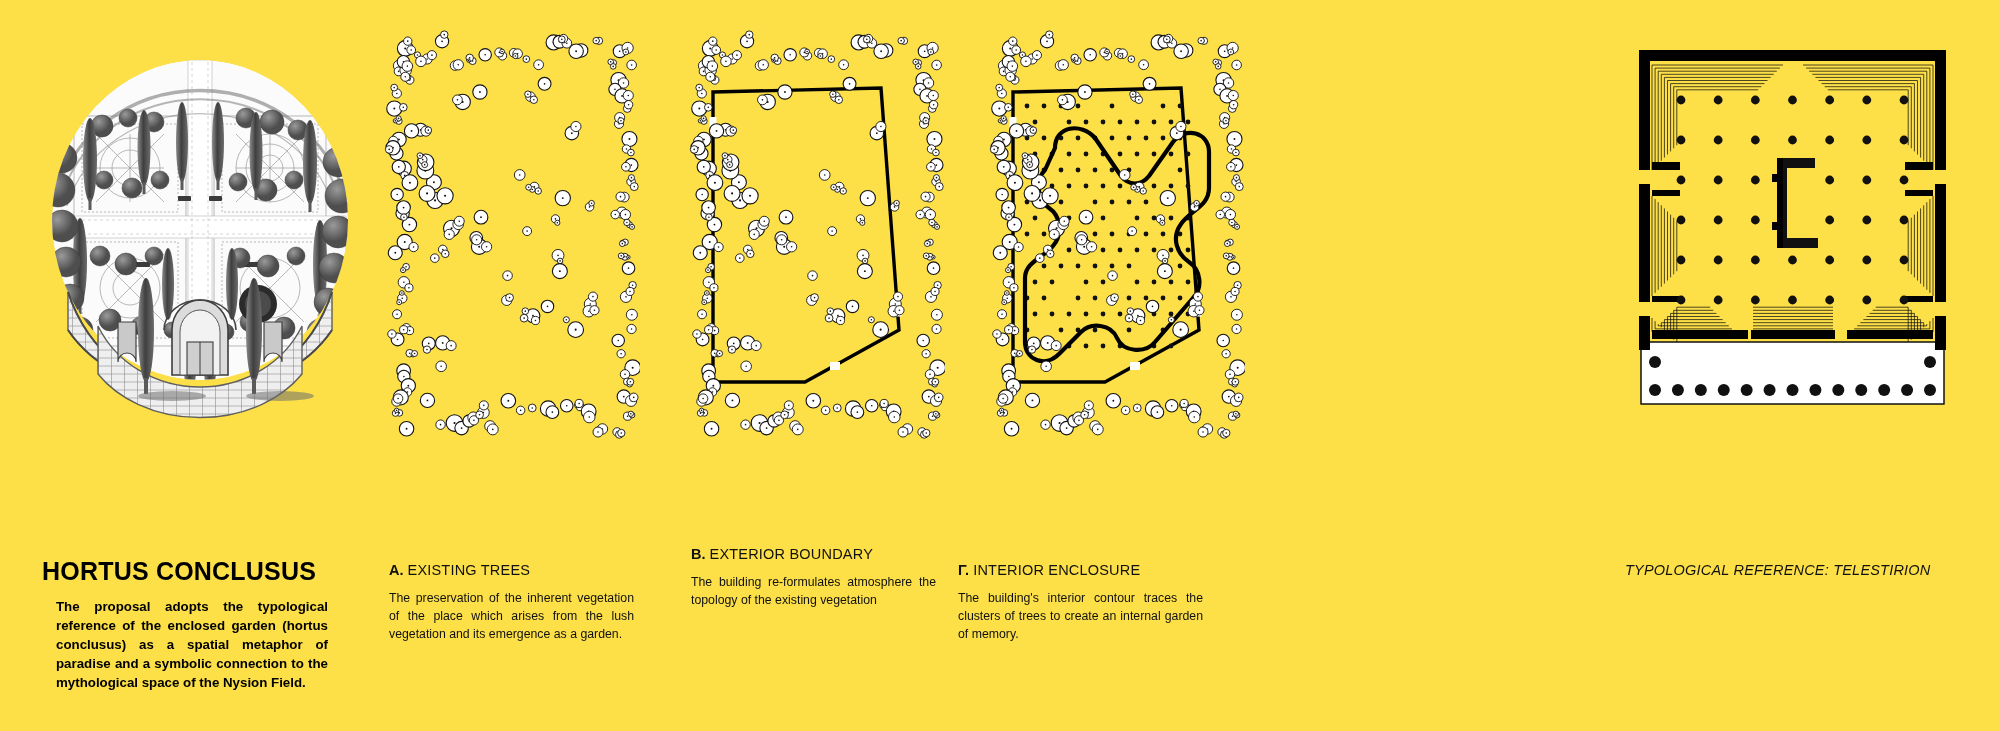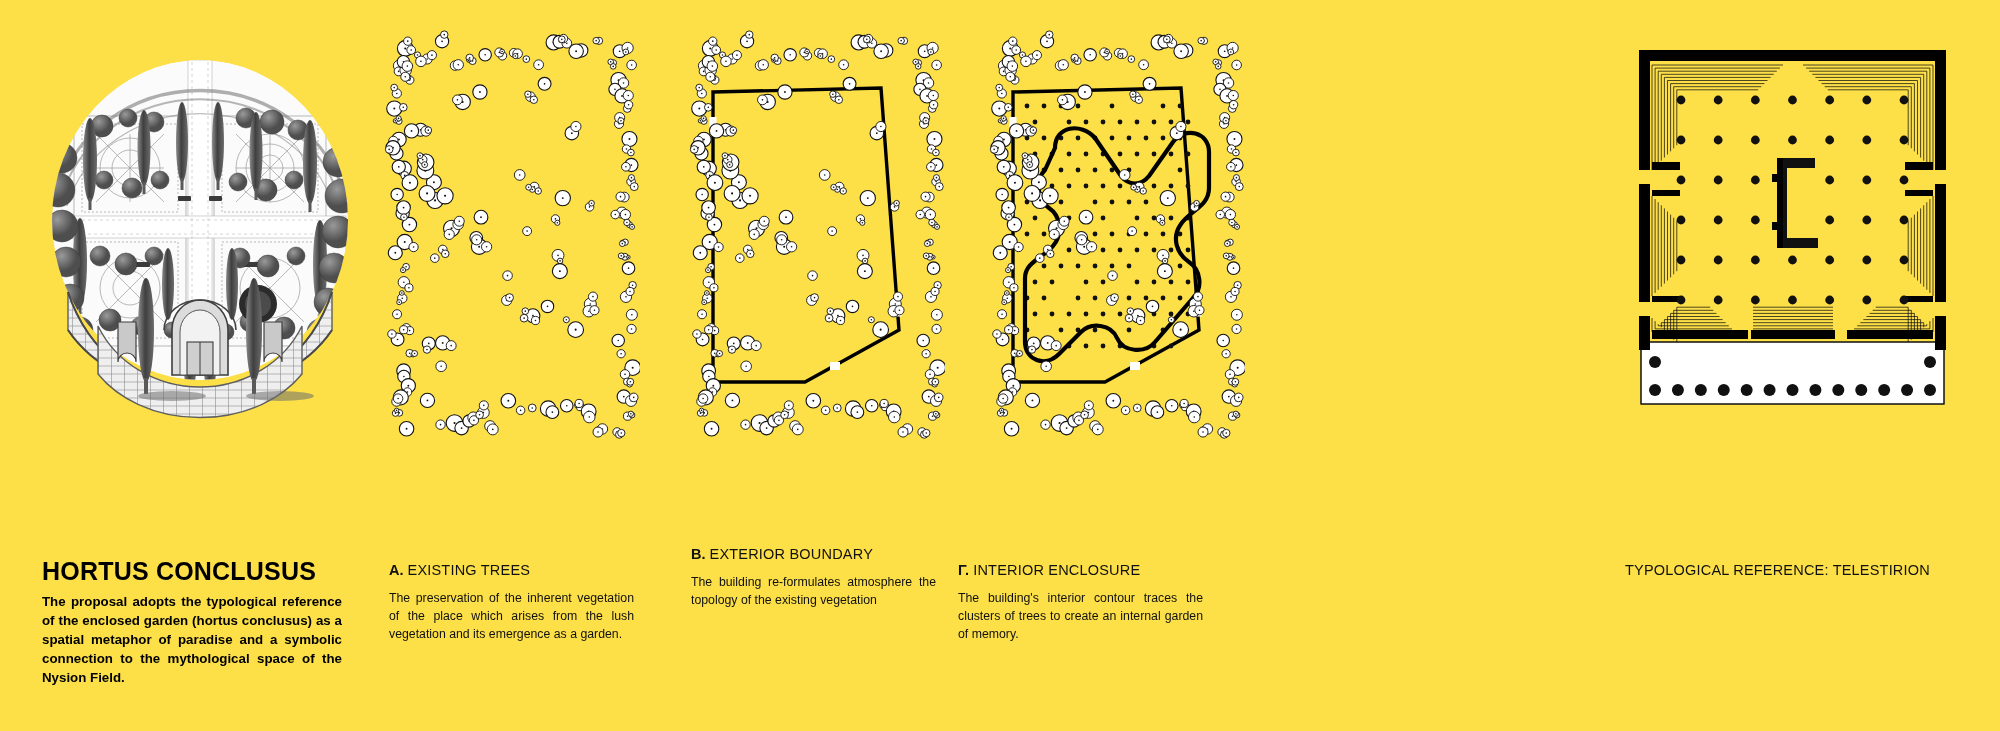--- a/index.html
+++ b/index.html
@@ -18,21 +18,21 @@
   #col-engraving{left:40px;top:30px;width:320px;height:400px;}
   #engraving-svg{display:block;width:320px;height:400px;}
 
   #title-block{position:absolute;left:42px;top:558px;width:300px;}
   .board-title{
     font-size:25px;font-weight:bold;letter-spacing:.2px;
     line-height:1.05;margin:0 0 9px 0;color:#000;
   }
   .board-lead{
     font-size:13.3px;font-weight:bold;line-height:1.42;
-    text-align:justify;margin:0;color:#000;
+    text-align:justify;margin:14px;color:#000;
   }
 
   
   #col-a{left:380px;top:30px;width:260px;height:410px;}
   #col-b{left:685px;top:30px;width:260px;height:410px;}
   #col-c{left:985px;top:30px;width:260px;height:410px;}
   #col-d{left:1285px;top:30px;width:270px;height:410px;}
   .diag-svg{display:block;width:100%;height:100%;}
 
   
@@ -43,21 +43,21 @@
   .caption{position:absolute;width:245px;}
   .cap-head{font-size:14.5px;line-height:1.2;margin:0 0 11px 0;color:#111;white-space:nowrap;}
   .cap-head .cap-letter{font-weight:bold;}
   .cap-head .cap-text{font-weight:normal;letter-spacing:.2px;text-align:right;}
   .cap-body{font-size:12.3px;line-height:1.45;text-align:justify;margin:0;color:#111;}
 
   #cap-a{left:389px;top:562px;}
   #cap-b{left:691px;top:546px;}
   #cap-c{left:958px;top:562px;}
   #cap-d{left:1625px;top:562px;width:340px;}
-  #cap-d .cap-head{font-weight:normal;}
+  #cap-d .cap-head{font-weight:normal;font-style:italic;}
 </style>
 </head>
 <body>
 
 <div class="board">
 
   <div class="panel" id="col-engraving">
     <svg id="engraving-svg" viewBox="0 0 320 400">
       <defs>
         <clipPath id="gardenClip">

